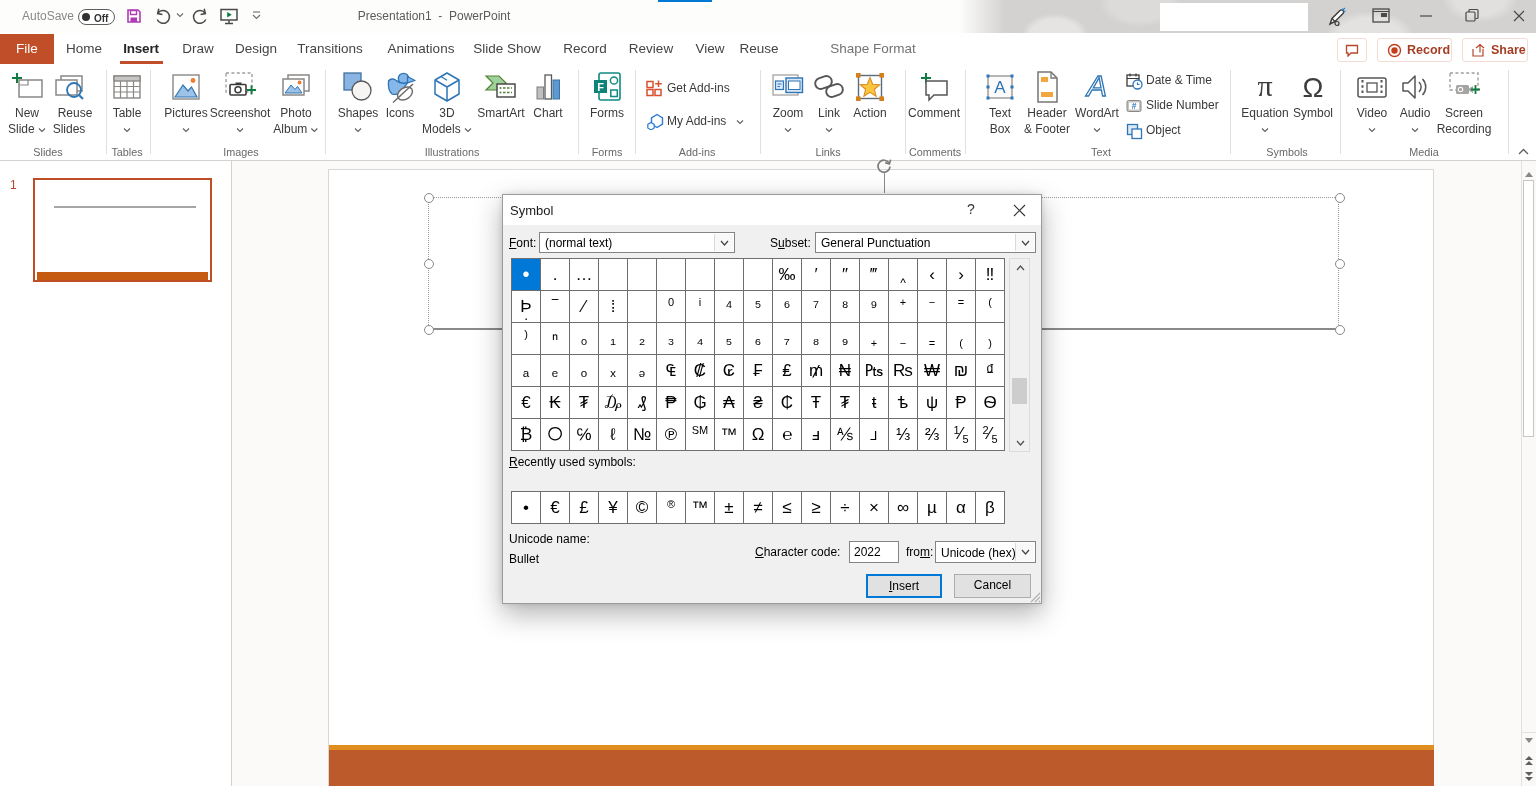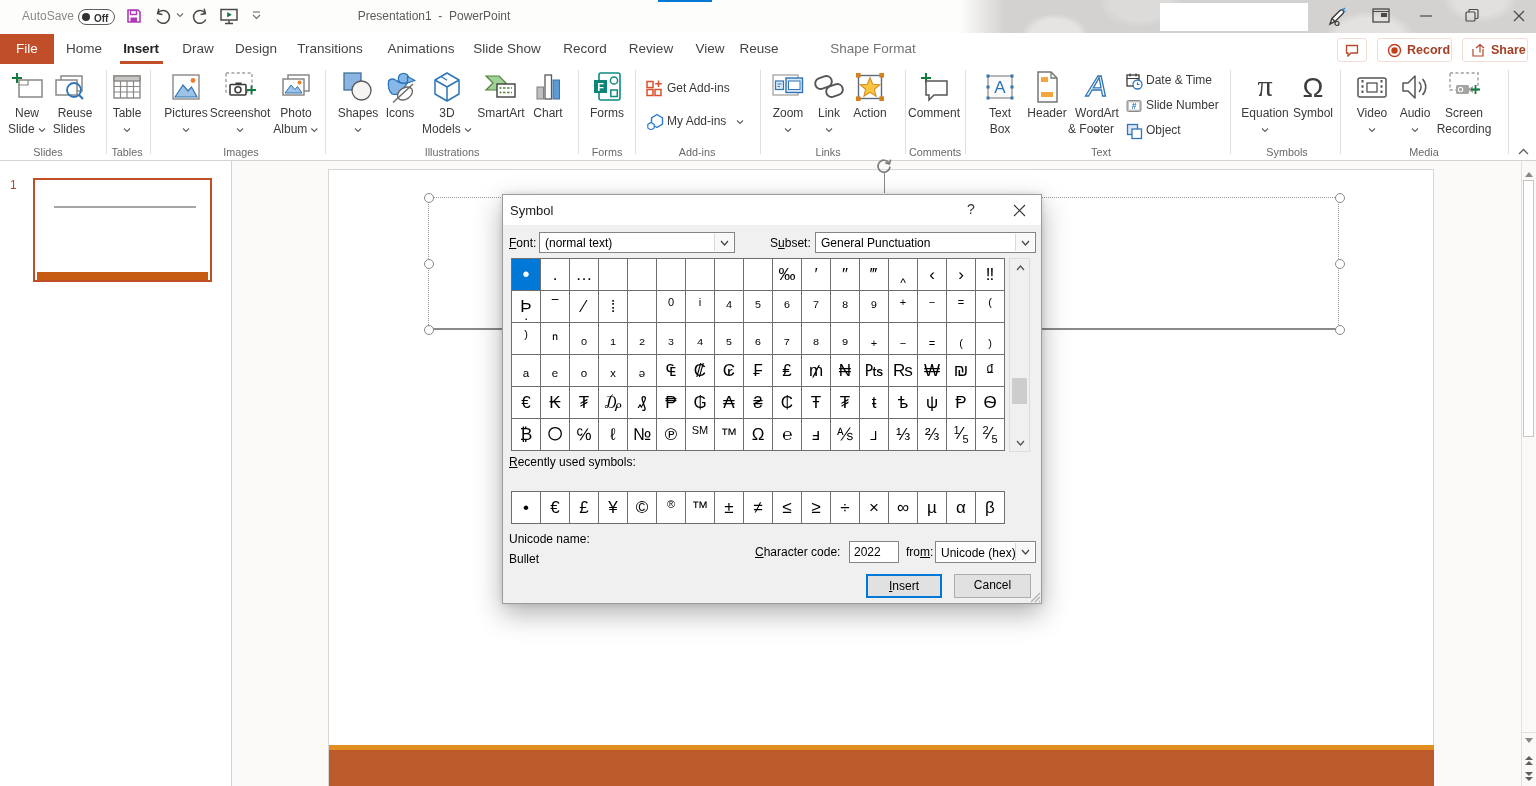--- a/index.html
+++ b/index.html
@@ -365,21 +365,21 @@
   <div class="rlabel abs" style="left:501px;top:40px;">SmartArt</div>
   <div class="rlabel abs" style="left:548px;top:40px;">Chart</div>
   <div class="rlabel abs" style="left:607px;top:40px;">Forms</div>
   <div class="rlabel abs" style="left:788px;top:40px;">Zoom</div>
   <div class="rlabel abs" style="left:829px;top:40px;">Link</div>
   <div class="rlabel abs" style="left:870px;top:40px;">Action</div>
   <div class="rlabel abs" style="left:934px;top:40px;">Comment</div>
   <div class="rlabel abs" style="left:1000px;top:40px;">Text</div>
   <div class="rlabel abs" style="left:1000px;top:56px;">Box</div>
   <div class="rlabel abs" style="left:1047px;top:40px;">Header</div>
-  <div class="rlabel abs" style="left:1047px;top:56px;margin-left:44px;">&amp; Footer</div>
+  <div class="rlabel abs" style="left:1047px;top:56px;">&amp; Footer</div>
   <div class="rlabel abs" style="left:1097px;top:40px;">WordArt</div>
   <div class="rlabel abs" style="left:1265px;top:40px;">Equation</div>
   <div class="rlabel abs" style="left:1313px;top:40px;">Symbol</div>
   <div class="rlabel abs" style="left:1372px;top:40px;">Video</div>
   <div class="rlabel abs" style="left:1415px;top:40px;">Audio</div>
   <div class="rlabel abs" style="left:1464px;top:40px;text-align:right;">Screen</div>
   <div class="rlabel abs" style="left:1464px;top:56px;">Recording</div>
 
   <svg class="abs" style="left:123px;top:62px;" width="8" height="5" viewBox="0 0 8 5">
       <path d="M1,0.5 L4,3.5 L7,0.5" fill="none" stroke="#605e5c" stroke-width="1.1"></path>

